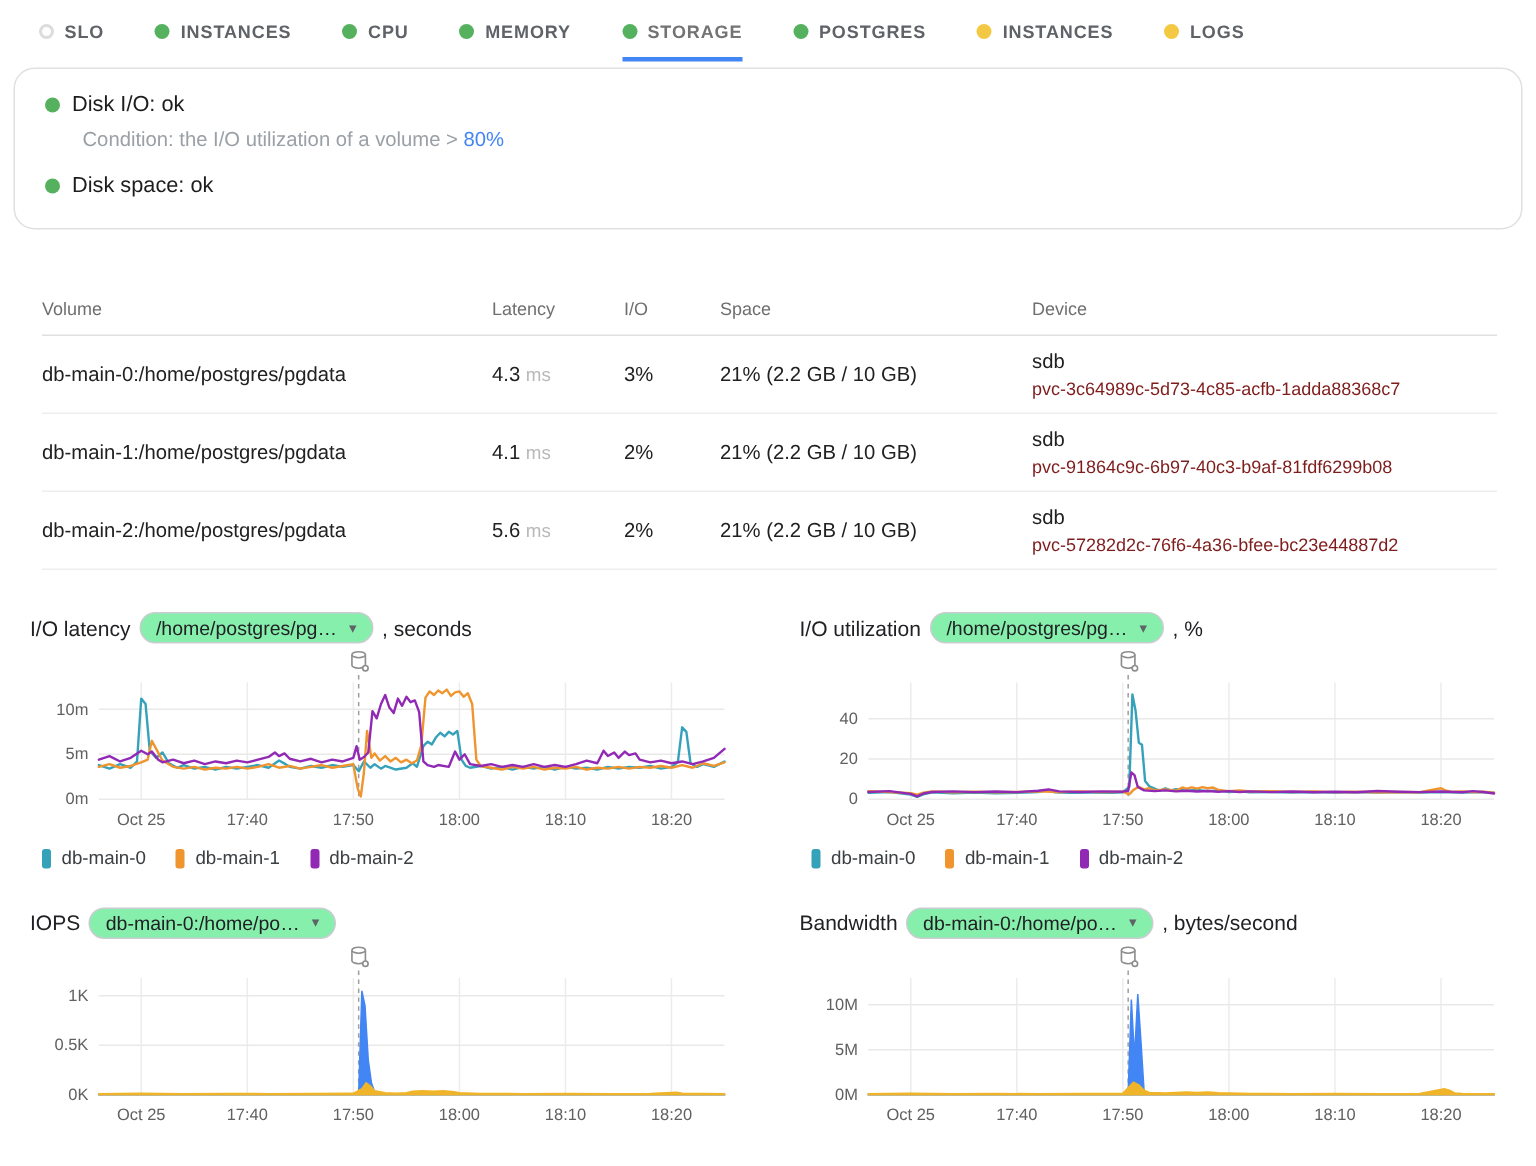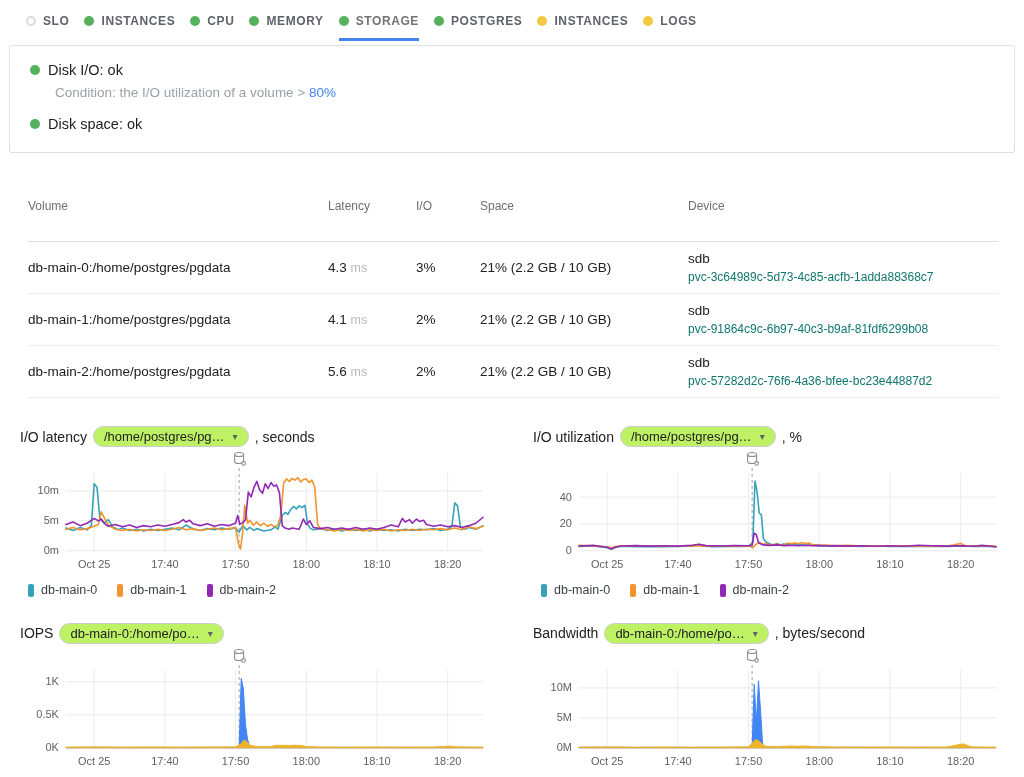--- a/index.html
+++ b/index.html
@@ -3,58 +3,58 @@
 <meta charset="utf-8">
 <style>
   * { box-sizing: border-box; margin: 0; padding: 0; }
   html,body { background:#fff; }
   body {
     width:1024px; height:777px; overflow:hidden;
     font-family:"Liberation Sans", sans-serif;
     color:#212121;
   }
   
-  .tabbar { display:flex; align-items:center; gap:15px; padding:14px 0 0 26px; }
+  .tabbar { display:flex; align-items:center; gap:34px; padding:14px 0 0 26px; }
   .tab { display:flex; align-items:center; gap:7px; font-size:12px; font-weight:bold;
          letter-spacing:.6px; color:#5f6368; cursor:pointer; padding-bottom:10px;
          border-bottom:3px solid transparent; }
   .tab.active { color:#737373; border-bottom-color:#4285f4; }
   .dot { width:10px; height:10px; border-radius:50%; flex:0 0 auto; }
   .dot.green  { background:#55b15e; }
   .dot.yellow { background:#f3c943; }
   .dot.empty  { background:#fdfdfd; border:2px solid #dcdcdc; }
   
-  .panel { margin:4px 9px 0 9px; border:1px solid #e0e0e0; border-radius:2px;
+  .panel { margin:4px 9px 0 9px; border:1px solid #e0e0e0; border-radius:14px;
            padding:16px 36px 20px 20px; }
   .status-item + .status-item { margin-top:16px; }
   .status-title { display:flex; align-items:center; gap:8px; font-size:14.5px;
                   font-weight:500; color:#1d1d1d; }
   .status-cond { margin:7px 0 0 25px; font-size:13.5px; color:#9aa0a6; }
   .status-cond .thresh { color:#4285f4; cursor:pointer; }
   
   .volwrap { margin:40px 26px 0 28px; }
   table { width:100%; border-collapse:collapse; }
   th { text-align:left; font-size:12px; font-weight:500; color:#6f6f6f;
-       padding:6px 8px 28px 0; border-bottom:1px solid #e0e0e0; }
+       padding:6px 8px 10px 0; border-bottom:1px solid #e0e0e0; }
   td { font-size:13.5px; color:#212121; padding:9px 8px 9px 0;
        border-bottom:1px solid #ededed; vertical-align:middle; }
   tr:last-child td { border-bottom:1px solid #ededed; }
   td .unit { color:#b9b9b9; font-size:12.5px; }
   td .dev  { font-size:13.5px; color:#212121; }
-  td .pvc  { font-size:12px; color:#0f766e; margin-top:4px; }
+  td .pvc  { font-size:12px; color:#7f1d1d; margin-top:4px; }
   col.c-vol{width:300px;} col.c-lat{width:88px;} col.c-io{width:64px;}
   col.c-space{width:208px;} col.c-dev{width:auto;}
   
   .charts { display:grid; grid-template-columns:1fr 1fr; column-gap:42px;
             row-gap:26px; padding:0 20px; margin-top:28px; }
   .chart-card {}
   .chart-title { display:flex; align-items:center; justify-content:flex-start;
                  gap:6px; font-size:14px; color:#202124; margin-bottom:2px; }
   .select { display:inline-flex; align-items:center; gap:8px; border:1px solid #c9ccd1;
-            border-radius:11px; background:#bef264; padding:2px 10px; font-size:13px;
+            border-radius:11px; background:#86efac; padding:2px 10px; font-size:13px;
             color:#202124; max-width:170px; cursor:pointer;
             font-family:"Liberation Sans", sans-serif; }
   .select .caret { font-size:10px; color:#5f6368; }
   .chart-svg svg { display:block; width:100%; height:auto; }
   .chart-legend { display:flex; gap:20px; margin:2px 0 0 8px; }
   .lg-item { display:flex; align-items:flex-end; gap:7px; font-size:12.5px;
              color:#3c4043; cursor:pointer; }
   .sw { width:6px; height:13px; border-radius:2px; display:inline-block; }
   
   text { font-family:"Liberation Sans", sans-serif; }

